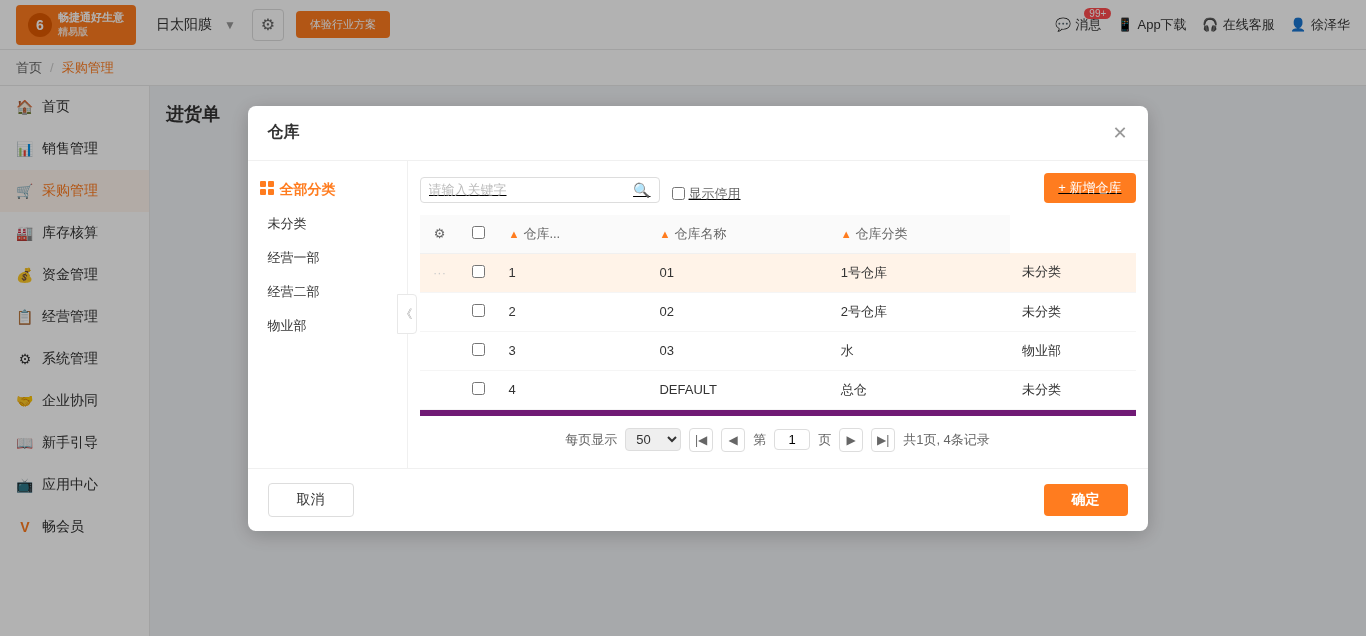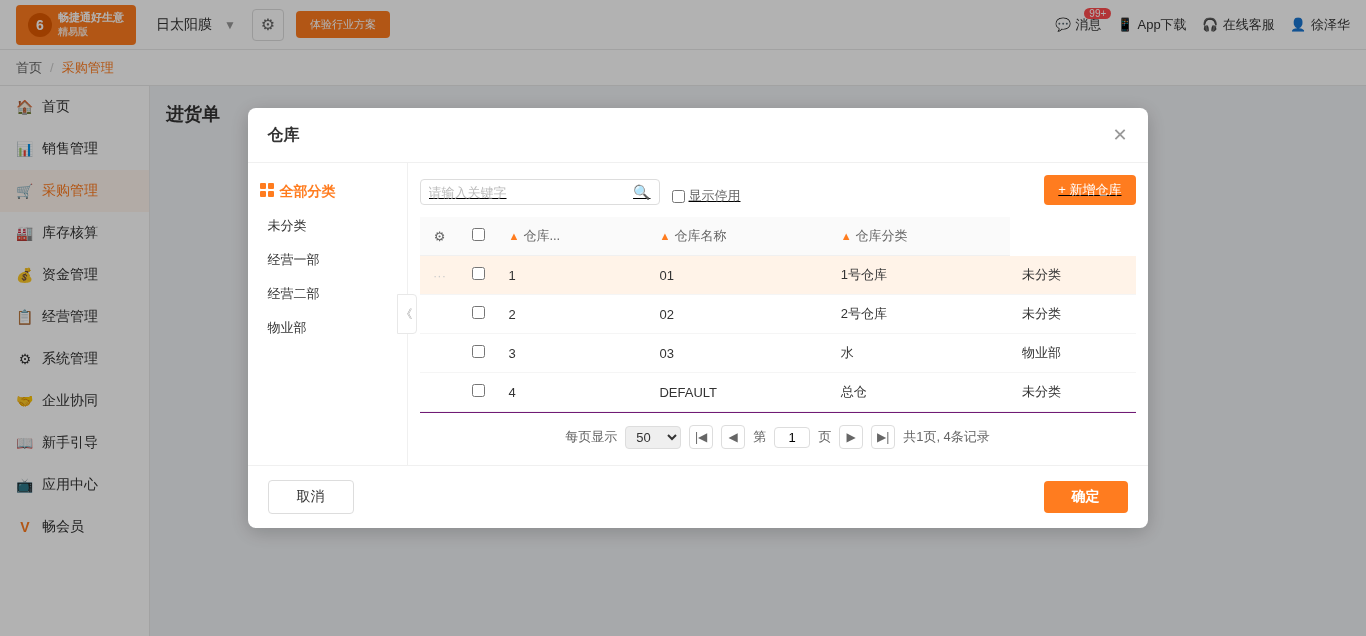--- a/index.html
+++ b/index.html
@@ -329,21 +329,21 @@
 
     
     .pagination {
       display: flex;
       align-items: center;
       justify-content: center;
       gap: 8px;
       padding: 12px 0 4px;
       font-size: 13px;
       color: #666;
-      border-top: 1px solid #701a75;
+      border-top: 6px solid #701a75;
       margin-top: auto;
     }
     .page-size-select {
       border: 1px solid #ddd;
       border-radius: 4px;
       padding: 2px 6px;
       font-size: 13px;
       color: #333;
     }
     .page-nav-btn {

